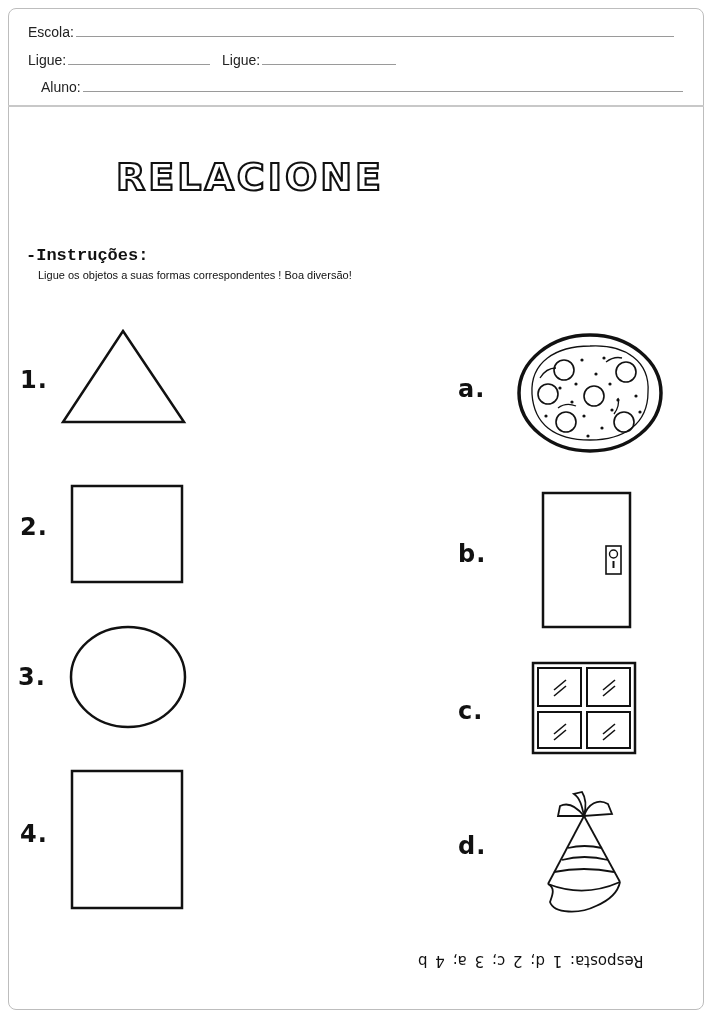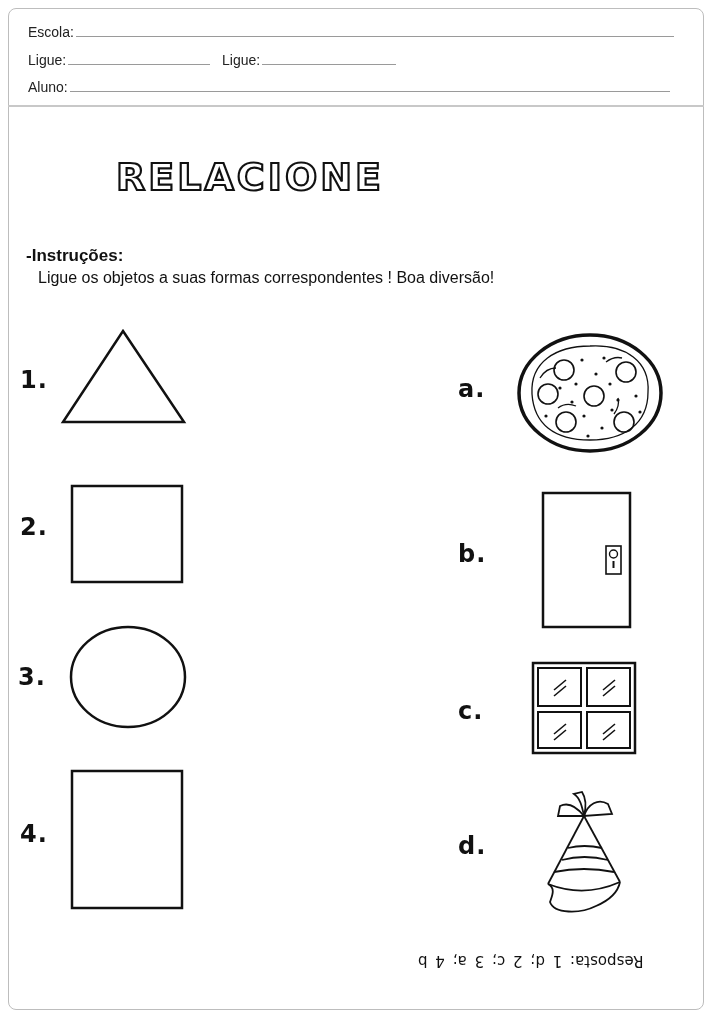--- a/index.html
+++ b/index.html
@@ -3,22 +3,22 @@
 <meta charset="utf-8">
 <style>
   html, body { margin: 0; padding: 0; background: #ffffff; }
   body { width: 714px; height: 1024px; position: relative; overflow: hidden; font-family: "Liberation Sans", sans-serif; color: #111; }
   .page-frame { position: absolute; left: 8px; top: 8px; width: 696px; height: 1002px; border: 1px solid #bdbdbd; border-radius: 8px; box-sizing: border-box; }
   .header-divider { position: absolute; left: 8px; top: 105px; width: 696px; height: 0; border-top: 2px solid #c8c8c8; }
   .field-row { position: absolute; font-size: 14px; color: #222; display: flex; align-items: flex-end; }
   .field-label { white-space: nowrap; }
   .field-line { border-bottom: 1px solid #9a9a9a; height: 1px; margin-left: 2px; margin-bottom: 3px; }
   .title-wrap { position: absolute; left: 100px; top: 156px; text-align: center; }
-  .instr-title { position: absolute; left: 26px; top: 246px; font-family: Liberation Sans, sans-serif; font-weight: bold; font-size: 17px; }
-  .instr-text { position: absolute; left: 38px; top: 269px; font-size: 16px; }
+  .instr-title { position: absolute; left: 26px; top: 246px; font-family: Liberation Mono, monospace; font-weight: bold; font-size: 17px; }
+  .instr-text { position: absolute; left: 38px; top: 269px; font-size: 11px; }
   .num-label { position: absolute; font-family: "DejaVu Sans", sans-serif; font-weight: 900; font-size: 24px; letter-spacing: 1px; }
   .shape { position: absolute; }
   .answer { position: absolute; left: 418px; top: 952px; font-family: "DejaVu Sans", sans-serif; font-size: 15px; transform: rotate(180deg); transform-origin: center; white-space: nowrap; word-spacing: 3px; }
 </style>
 </head>
 <body>
 
 <div class="page-frame"></div>
 
 <div class="field-row" style="left:28px; top:24px;">
@@ -26,21 +26,21 @@
   <span class="field-line" style="width:598px;"></span>
 </div>
 <div class="field-row" style="left:28px; top:52px;">
   <span class="field-label">Ligue:</span>
   <span class="field-line" style="width:142px;"></span>
 </div>
 <div class="field-row" style="left:222px; top:52px;">
   <span class="field-label">Ligue:</span>
   <span class="field-line" style="width:134px;"></span>
 </div>
-<div class="field-row" style="left:28px; top:79px;align-items:flex-end;">
+<div class="field-row" style="left:41px; top:79px;align-items:flex-end;">
   <span class="field-label">Aluno:</span>
   <span class="field-line" style="width:600px;"></span>
 </div>
 
 <div class="header-divider"></div>
 
 <div class="title-wrap">
   <svg width="300" height="42" viewBox="0 0 300 42">
     <text x="150" y="34" text-anchor="middle" font-family="DejaVu Sans, sans-serif" font-weight="bold" font-size="38" letter-spacing="3" fill="#ffffff" stroke="#111" stroke-width="2.2">RELACIONE</text>
   </svg>

